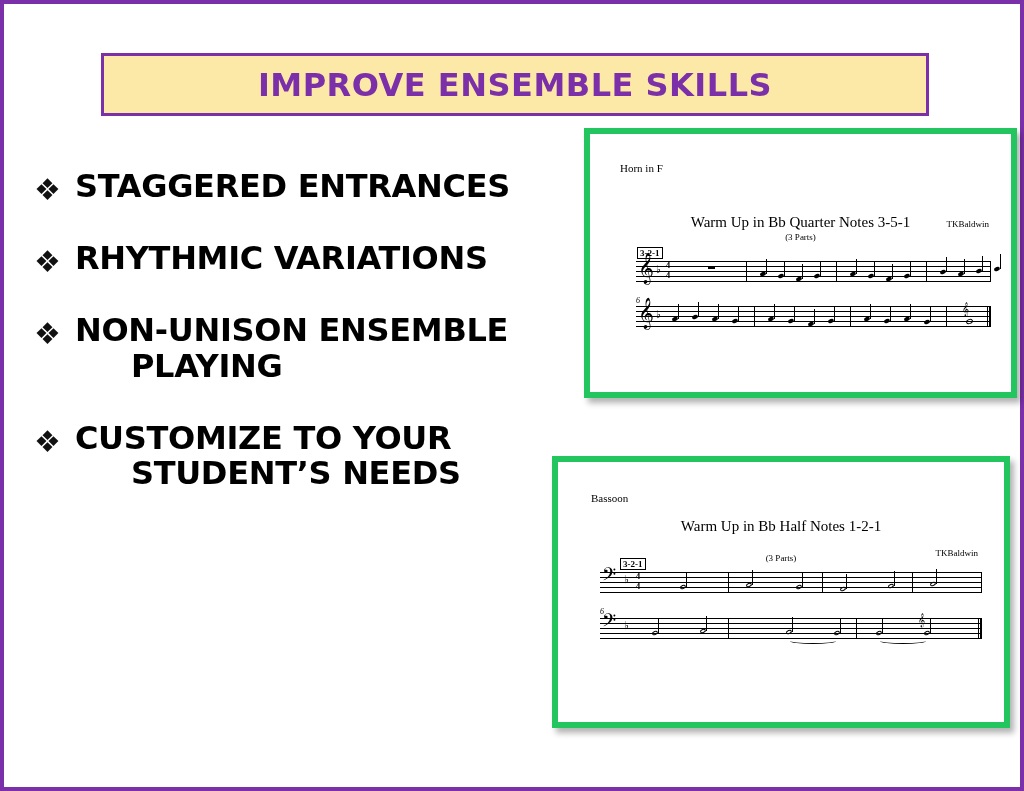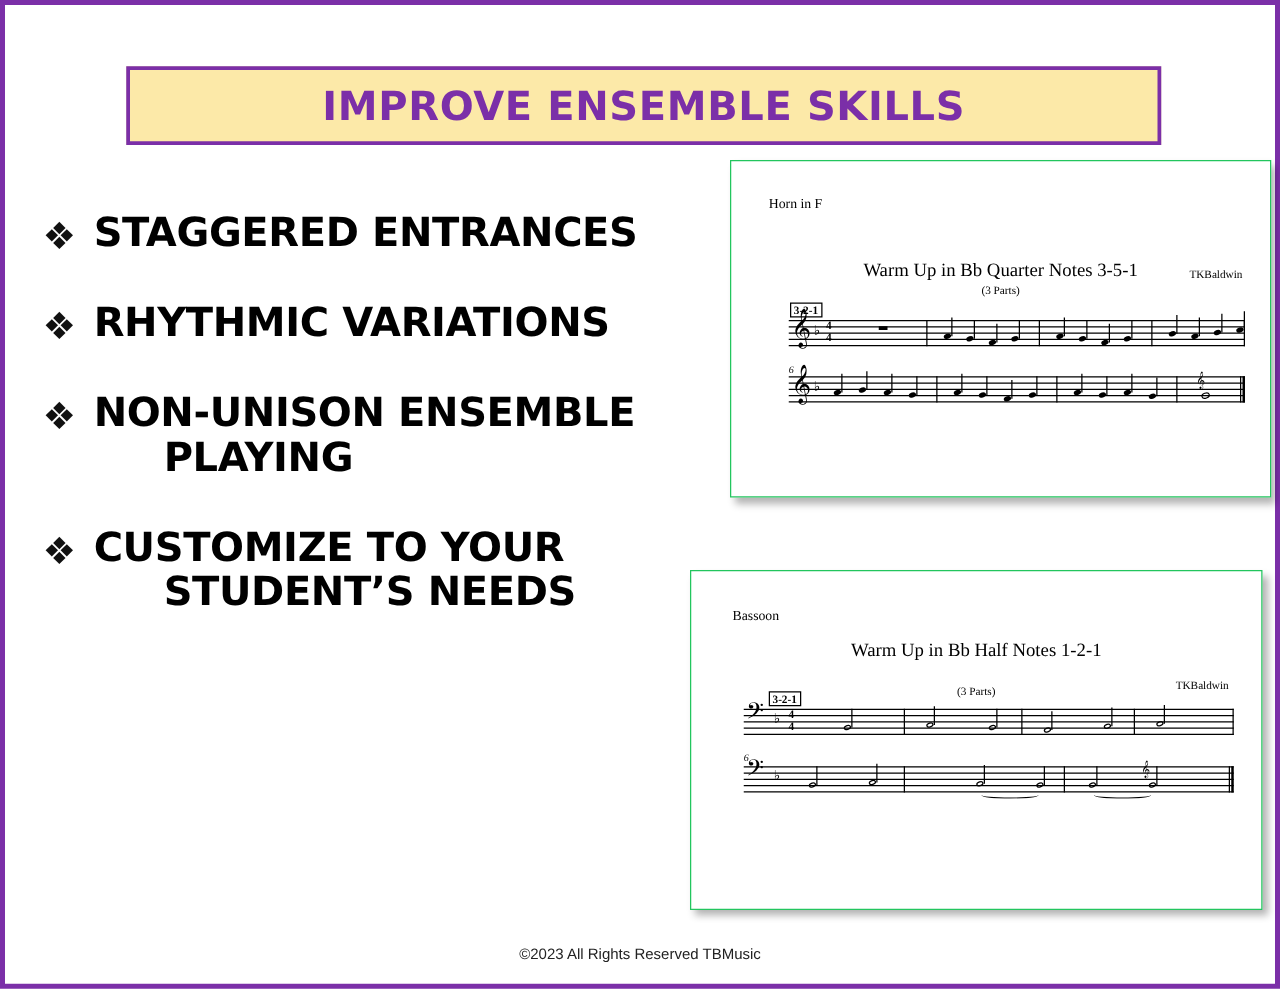--- a/index.html
+++ b/index.html
@@ -77,21 +77,21 @@
   }
   .bullet-text .line2 {
     display: block;
     padding-left: 56px;
   }
 
   
   .score-card {
     position: absolute;
     background: #ffffff;
-    border: 1px solid #22c55e;
+    border: 6px solid #22c55e;
     box-shadow: 4px 5px 6px rgba(0,0,0,0.30);
     box-sizing: border-box;
     overflow: hidden;
   }
   #score-card-1 { left: 580px; top: 124px; width: 433px; height: 270px; }
   #score-card-2 { left: 548px; top: 452px; width: 458px; height: 272px; }
 
   .instrument {
     position: absolute;
     font-family: "Liberation Serif", serif;
@@ -464,15 +464,14 @@
       <div class="note hollow" style="left:276px; top:13px;"></div>
         <div class="stem" style="left:282px; top:0px;"></div>
       <div class="note hollow" style="left:324px; top:13px;"></div>
         <div class="stem" style="left:330px; top:0px;"></div>
       <div class="tie" style="left:280px; top:20px; width:46px;"></div>
       <div class="fermata" style="left:318px; top:-4px;">𝄞</div>
       <div class="endbar" style="right:0px;"></div>
     </div>
   </div>
 
-  <div class="footer">©2023 All Rights Reserved TBMusic</div>
 
 </div>
 
 </body></html>

